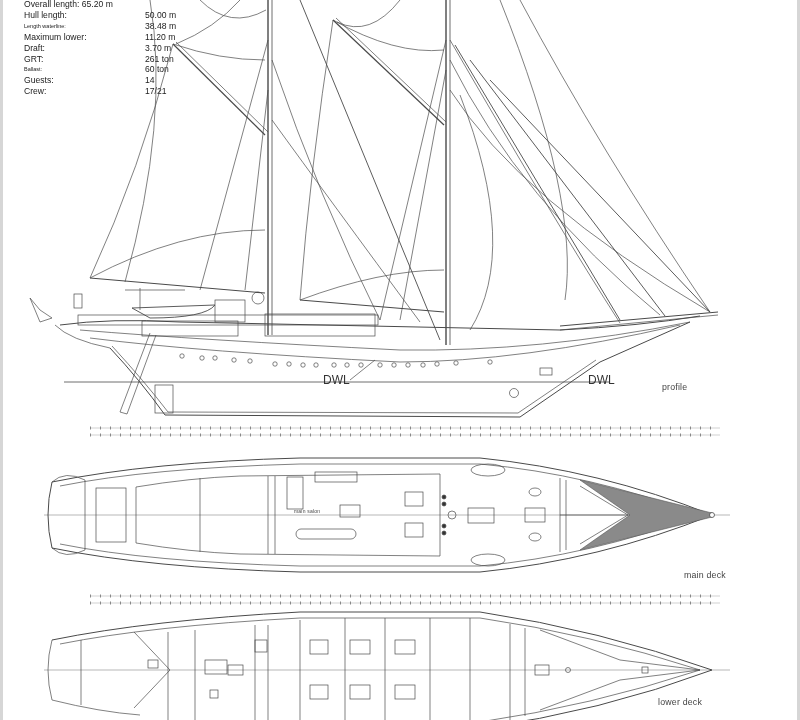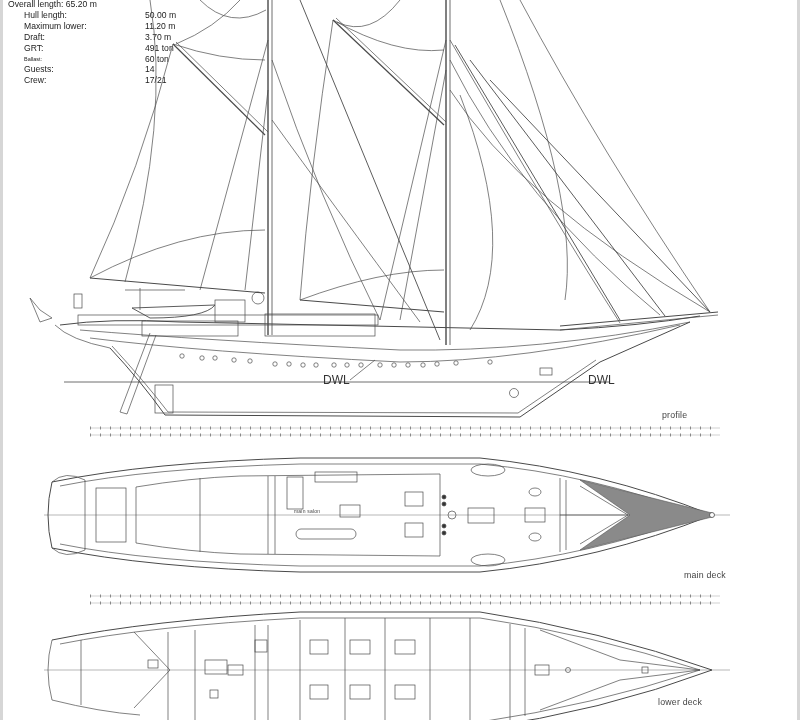--- a/index.html
+++ b/index.html
@@ -1,21 +1,21 @@
 <!DOCTYPE html>
 <html><head>
 <meta charset="utf-8">
 <style>
   html, body { margin:0; padding:0; background:#ffffff; }
   body { width:800px; height:720px; position:relative; overflow:hidden;
          font-family:"Liberation Sans", sans-serif; color:#222; }
   .frame-left { position:absolute; left:0; top:0; width:3px; height:720px; background:#d6d6d6; }
   .frame-right { position:absolute; left:797px; top:0; width:3px; height:720px; background:#d6d6d6; }
   .specs { position:absolute; left:8px; top:-1px; font-size:8.6px; line-height:10.9px; }
-  .specs .overall { margin-left:0; }
+  .specs .overall { margin-left:16px; }
   .specs .row { display:flex; }
   .specs .lbl { width:121px; padding-left:16px; }
   .specs .val { width:80px; }
   .specs .lbl.tiny { font-size:5.5px; }
   svg.drawing { position:absolute; left:0; top:0; }
   .view-label { position:absolute; font-size:8.8px; color:#444; letter-spacing:0.2px; }
   .dwl { position:absolute; font-size:12px; color:#333; }
 </style>
 </head>
 <body>
@@ -23,30 +23,34 @@
 <div class="frame-left"></div>
 <div class="frame-right"></div>
 
 <div class="specs">
   <div class="overall">Overall length: 65.20 m</div>
   <div class="row">
     <span class="lbl">Hull length:</span>
     <span class="val">50.00 m</span>
   </div>
   <div class="row">
+    <span class="lbl tiny">Length waterline:</span>
+    <span class="val">38.48 m</span>
+  </div>
+  <div class="row">
     <span class="lbl">Maximum lower:</span>
     <span class="val">11.20 m</span>
   </div>
   <div class="row">
     <span class="lbl">Draft:</span>
     <span class="val">3.70 m</span>
   </div>
   <div class="row">
     <span class="lbl">GRT:</span>
-    <span class="val">491 ton</span>
+    <span class="val">261 ton</span>
   </div>
   <div class="row">
     <span class="lbl tiny">Ballast:</span>
     <span class="val">60 ton</span>
   </div>
   <div class="row">
     <span class="lbl">Guests:</span>
     <span class="val">14</span>
   </div>
   <div class="row">
@@ -263,16 +267,16 @@
       <rect x="210" y="690" width="8" height="8"></rect>
       <path d="M540 630 L 620 660 L 700 670 L 620 680 L 540 710"></path>
       <circle cx="568" cy="670" r="2.5"></circle>
       <rect x="642" y="667" width="6" height="6"></rect>
     </g>
   </g>
 </svg>
 
 <div class="dwl" style="left:323px; top:373px;">DWL</div>
 <div class="dwl" style="left:588px; top:373px;">DWL</div>
-<div class="view-label" style="left:662px; top:410px;">profile</div>
+<div class="view-label" style="left:662px; top:382px;">profile</div>
 <div class="view-label" style="left:684px; top:570px;">main deck</div>
 <div class="view-label" style="left:658px; top:697px;text-align:center;">lower deck</div>
 <div class="view-label" style="left:294px; top:508px; font-size:5px;">main salon</div>
 
 </body></html>

